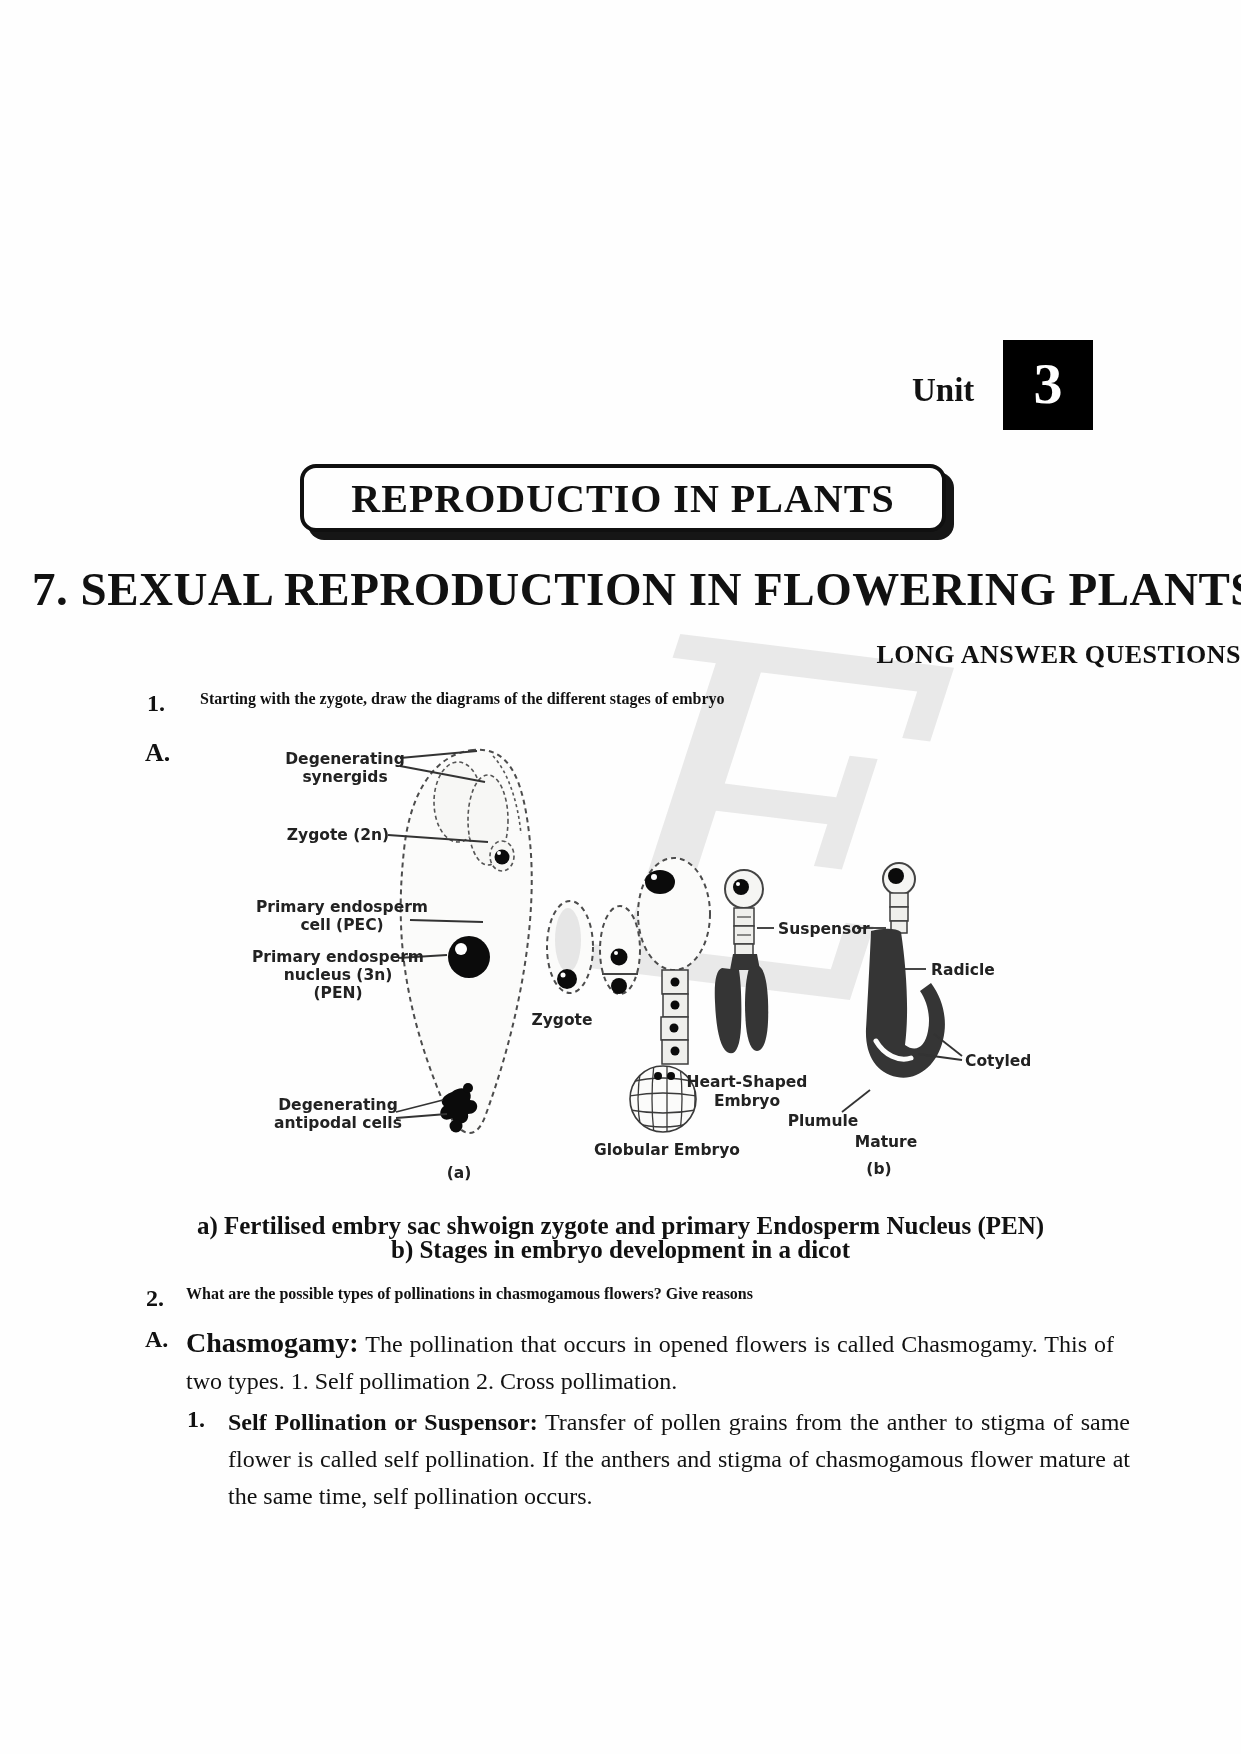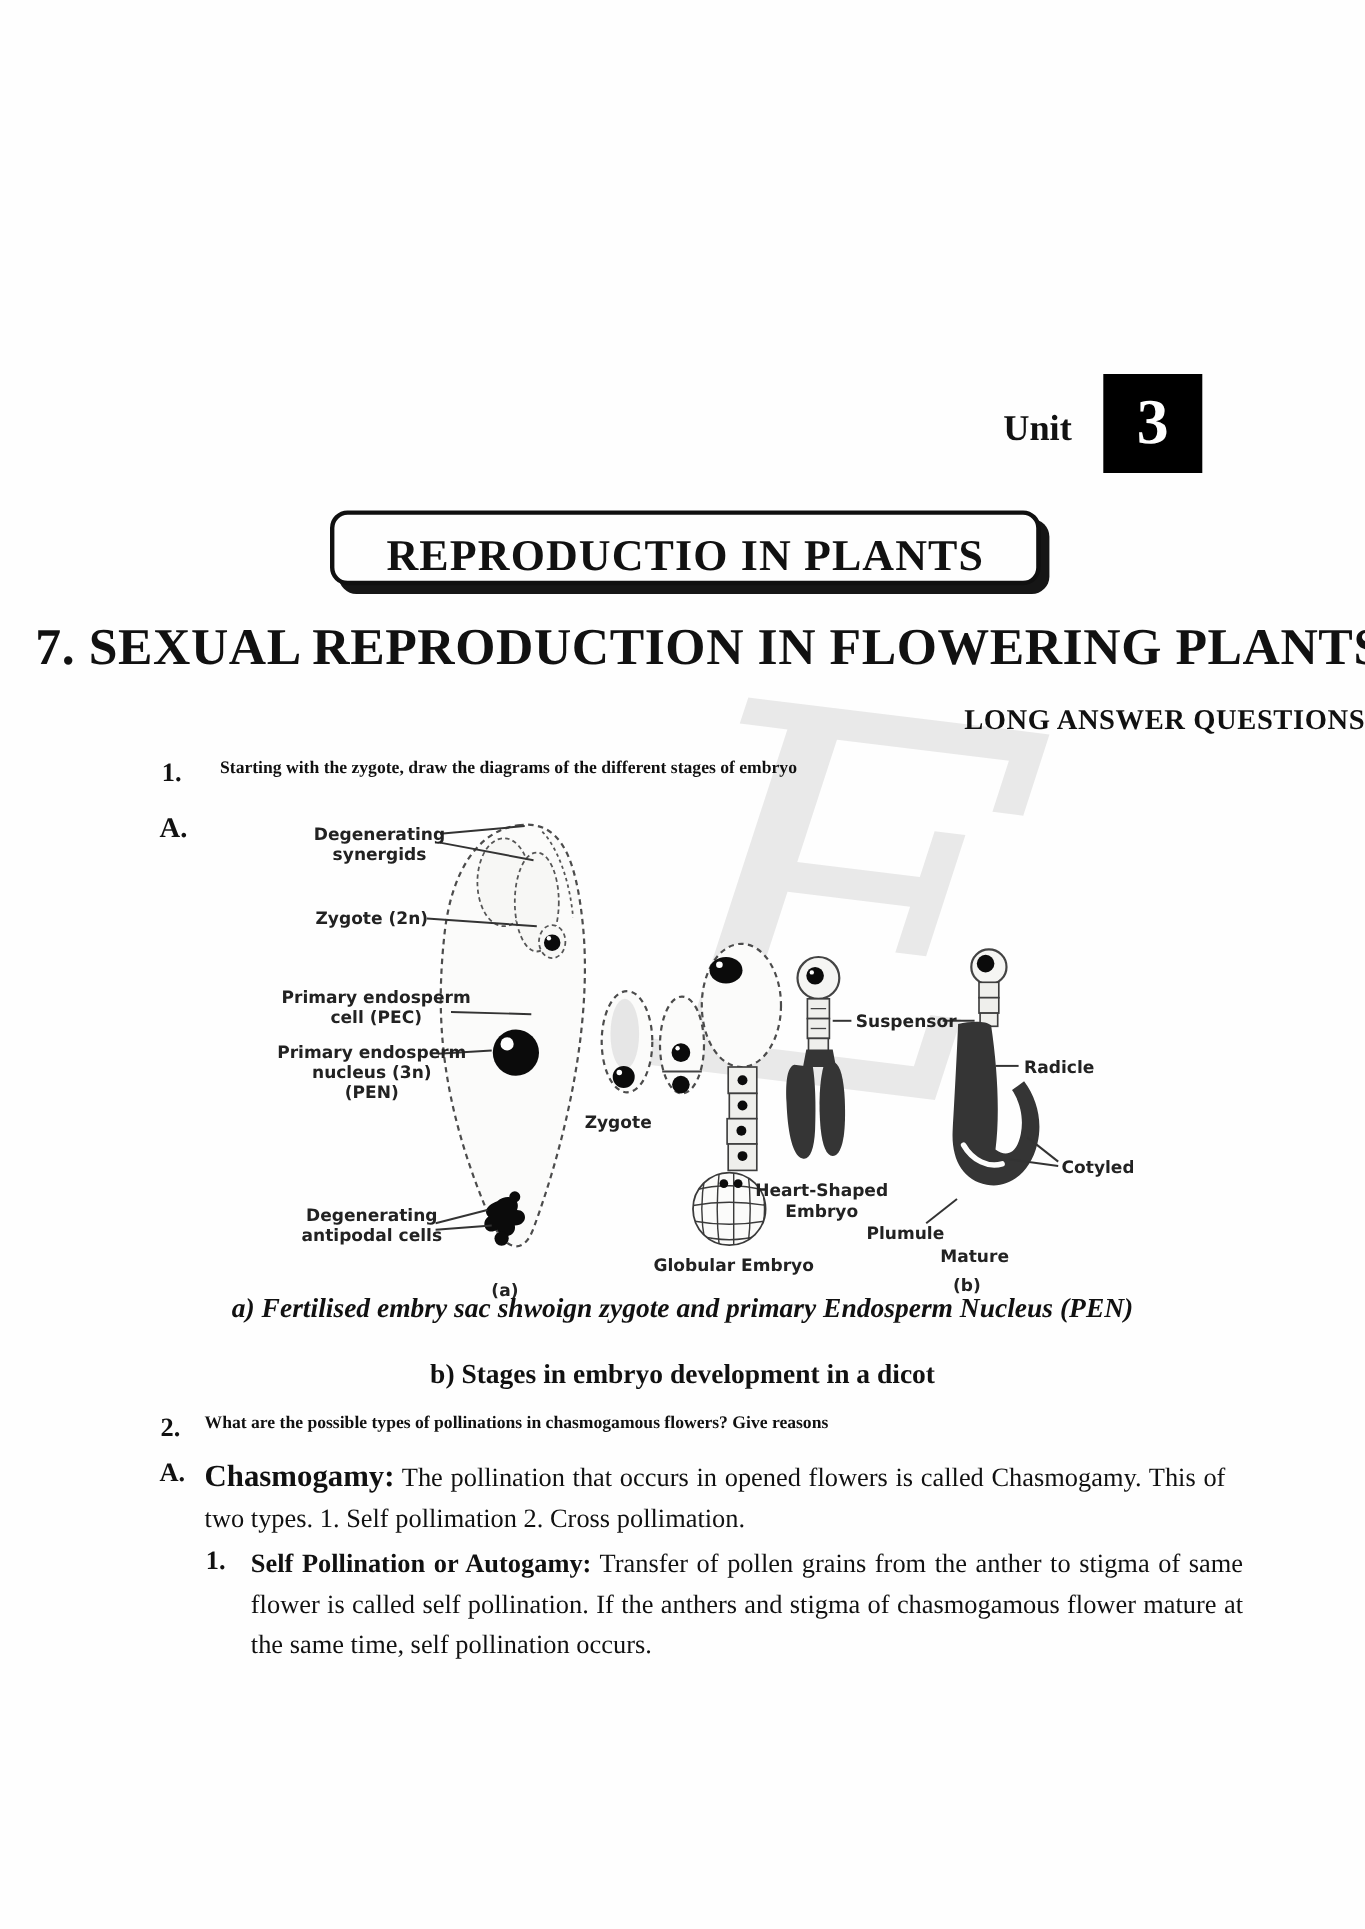--- a/index.html
+++ b/index.html
@@ -39,21 +39,21 @@
     font-family:"Liberation Serif", serif;
     transform:translateY(-2px);
   }
   .title-box{
     position:absolute;left:300px;top:464px;
     width:638px;height:60px;
     border:4px solid #101010;
     border-radius:16px;
     background:#fefefe;
     box-shadow:8px 8px 0 0 #161616;
-    display:flex;align-items:flex-end;justify-content:center;
+    display:flex;align-items:center;justify-content:center;
   }
   .title-box h1{
     margin:0;font-size:40px;font-weight:bold;letter-spacing:1px;
   }
   .section-title{
     position:absolute;left:0;top:546px;width:100%;
     text-align:right;font-size:47px;font-weight:bold;margin:16px;
     letter-spacing:0.5px;
   }
   .laq-heading{
@@ -64,21 +64,21 @@
   .q-num{position:absolute;font-size:24px;font-weight:bold;}
   .q-text{position:absolute;font-size:16px;font-weight:bold;white-space:nowrap;}
   .q1-num{left:147px;top:690px;}
   .q1-text{left:200px;top:690px;}
   .a1-label{position:absolute;left:145px;top:738px;font-size:26px;font-weight:bold;}
   .figure-svg{position:absolute;left:230px;top:742px;}
   .caption{
     position:absolute;left:0;width:100%;text-align:center;
     font-size:25px;font-weight:bold;margin:0;
   }
-  .cap-a{top:1176px;font-style:italic;}
+  .cap-a{top:1212px;}
   .cap-b{top:1236px;text-align:center;}
   .q2-num{left:146px;top:1285px;}
   .q2-text{left:186px;top:1285px;}
   .a2-num{position:absolute;left:145px;top:1326px;font-size:24px;font-weight:bold;}
   .a2-para{
     position:absolute;left:186px;top:1324px;width:928px;
     font-size:24px;line-height:37px;text-align:justify;margin:0;
   }
   .a2-para b{font-size:28px;}
   .p1-num{position:absolute;left:187px;top:1406px;font-size:24px;font-weight:bold;}
@@ -256,16 +256,16 @@
     <p class="caption cap-a">a) Fertilised embry sac shwoign zygote and primary Endosperm Nucleus (PEN)</p>
     <p class="caption cap-b">b) Stages in embryo development in a dicot</p>
 
     <span class="q-num q2-num">2.</span>
     <span class="q-text q2-text">What are the possible types of pollinations in chasmogamous flowers? Give reasons</span>
 
     <span class="a2-num">A.</span>
     <p class="a2-para"><b>Chasmogamy:</b><span> The pollination that occurs in opened flowers is called Chasmogamy. This of two types. 1. Self pollimation 2. Cross pollimation.</span></p>
 
     <span class="p1-num">1.</span>
-    <p class="p1-para"><b>Self Pollination or Autogamy:</b><span> Transfer of pollen grains from the anther to stigma of same flower is called self pollination. If the anthers and stigma of chasmogamous flower mature at the same time, self pollination occurs.</span></p>
+    <p class="p1-para"><b>Self Pollination or Suspensor:</b><span> Transfer of pollen grains from the anther to stigma of same flower is called self pollination. If the anthers and stigma of chasmogamous flower mature at the same time, self pollination occurs.</span></p>
 
   </div>
 </div>
 
 </body></html>

